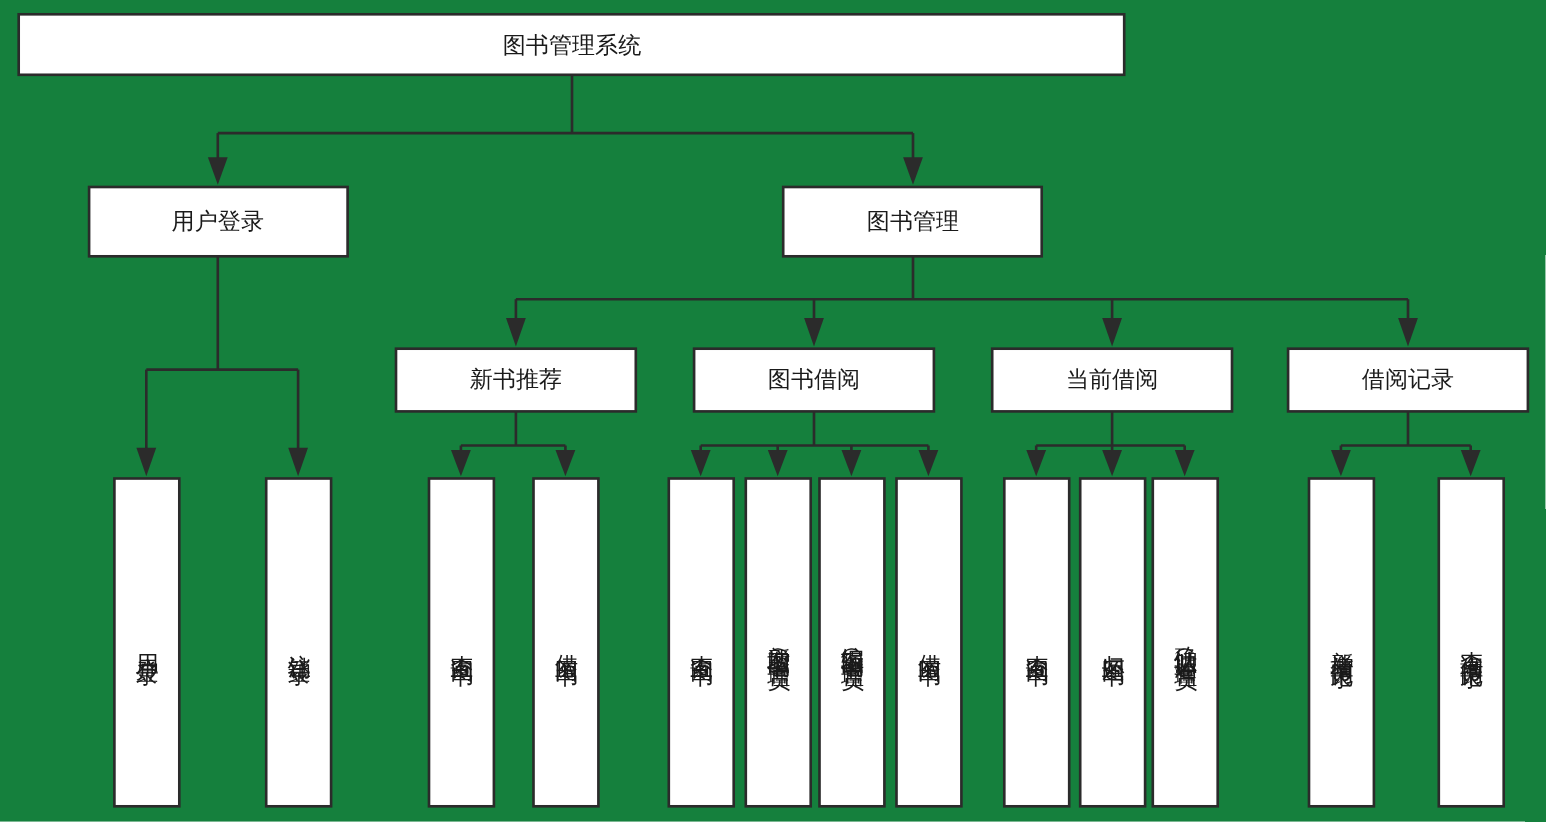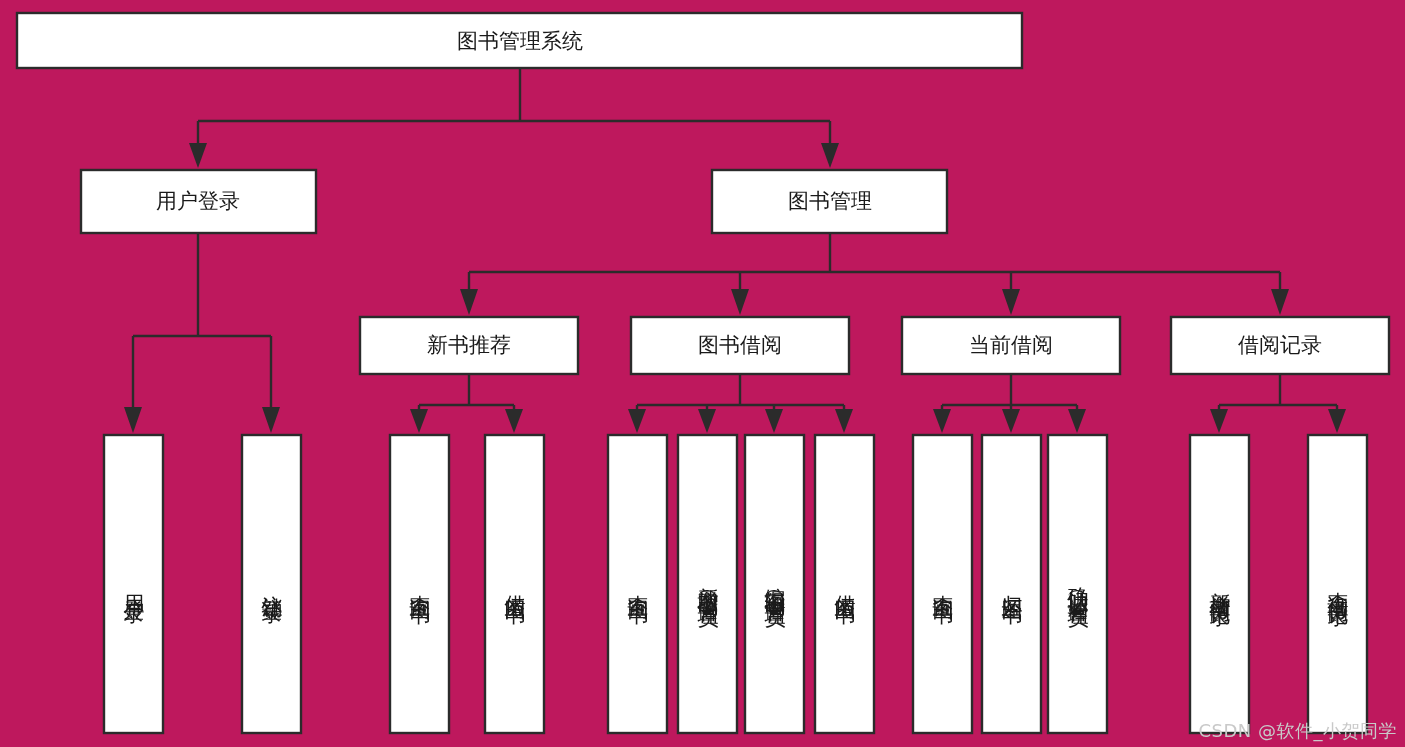--- a/index.html
+++ b/index.html
@@ -10,21 +10,21 @@
   body {
     width: 1405px;
     height: 747px;
     font-family: "DejaVu Sans", "Liberation Sans", sans-serif;
     overflow: hidden;
   }
   #diagram-root {
     position: relative;
     width: 1405px;
     height: 747px;
-    background: #be185d;
+    background: #15803d;
   }
   svg.canvas {
     position: absolute;
     left: 0;
     top: 0;
     width: 1405px;
     height: 747px;
     display: block;
   }
   .node-rect {
@@ -240,14 +240,13 @@
         <text class="node-label-v" x="1220" y="584">新增借阅记录</text>
       </g>
 
       <g>
         <rect class="node-rect" x="1308" y="435" width="59" height="298"></rect>
         <text class="node-label-v" x="1338" y="584">查询借阅记录</text>
       </g>
     </g>
   </svg>
 
-  <div class="watermark">CSDN @软件_小贺同学</div>
 </div>
 
 </body></html>

